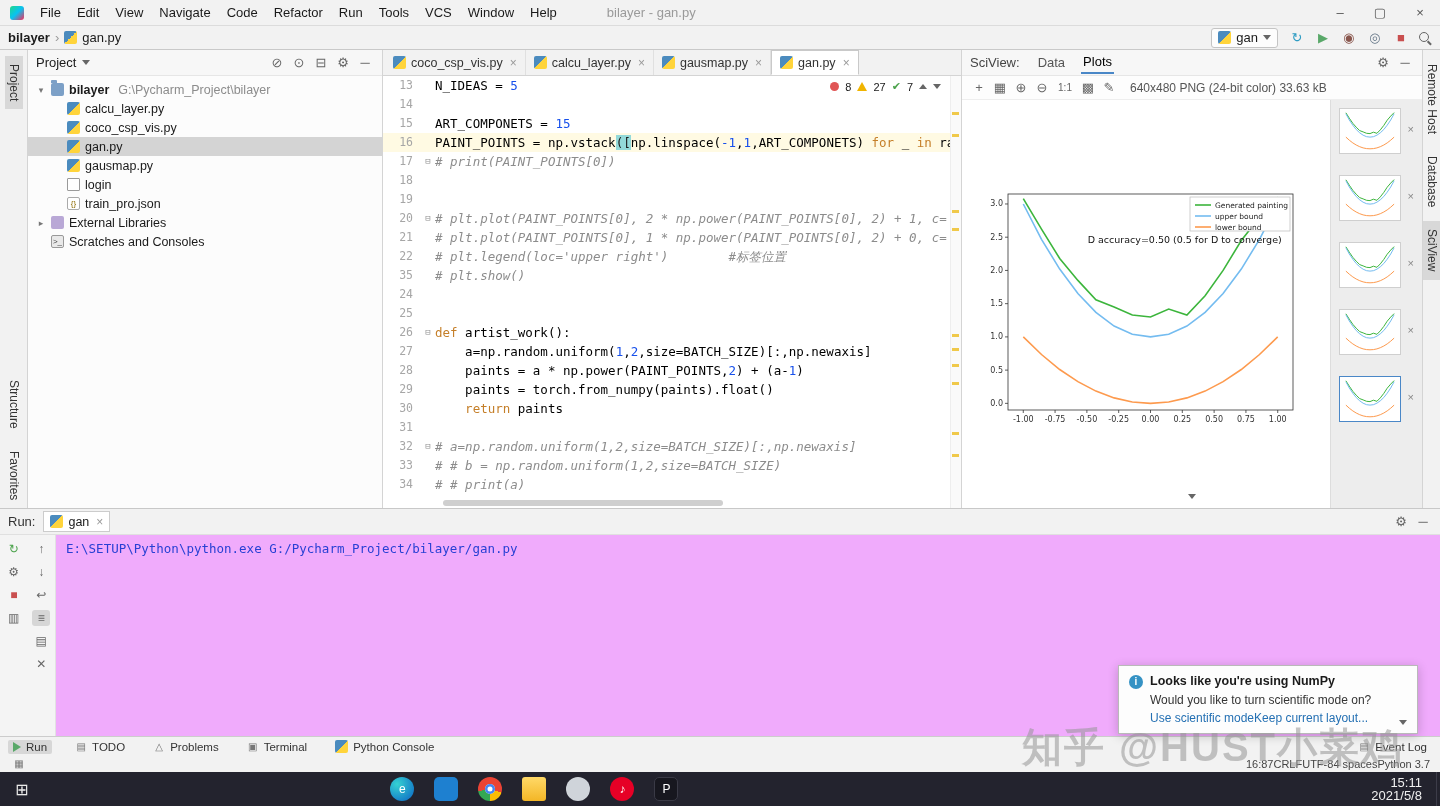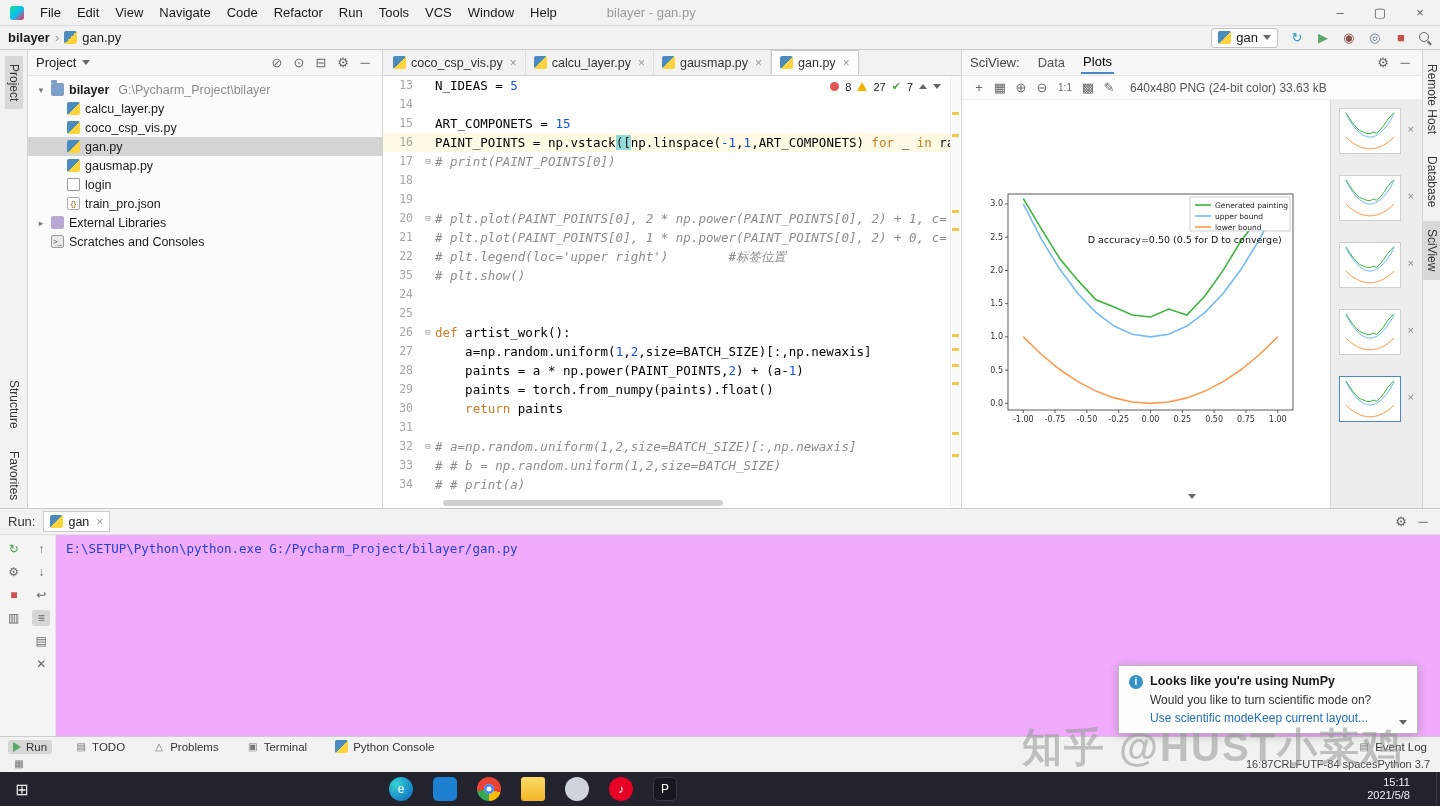--- a/index.html
+++ b/index.html
@@ -133,21 +133,21 @@
   .tb-center { display:flex; gap:20px; margin:0 auto; align-items:center; }
   .tb-app { width:24px; height:24px; border-radius:50%; display:flex; align-items:center; justify-content:center; font-size:12px; color:#fff; }
   .tb-edge { background:radial-gradient(circle at 30% 30%, #35d2d2, #0b63c4); }
   .tb-app-blue { border-radius:5px; background:#1e80d0; }
   .tb-chrome { background:conic-gradient(#ea4335 0 30%, #fbbc05 30% 50%, #34a853 50% 72%, #ea4335 72%); position:relative; }
   .tb-chrome::after { content:''; position:absolute; left:7px; top:7px; width:10px; height:10px; border-radius:50%; background:#fff; box-shadow:inset 0 0 0 2.5px #4285f4; }
   .tb-explorer { border-radius:3px; background:linear-gradient(#ffd968,#f3b626); }
   .tb-app-gray { background:#cfd4da; }
   .tb-netease { background:#e60026; }
   .tb-app-dark { border-radius:5px; background:#17171f; border:1px solid #3a3a46; }
-  .tb-clock { margin-left:auto; margin-right:26px; text-align:right; font-size:11px; line-height:13px; color:#f0f0f0; }
+  .tb-clock { margin-left:auto; margin-right:14px; text-align:right; font-size:13px; line-height:13px; color:#f0f0f0; }
   .tb-edge-strip { width:4px; height:100%; border-left:1px solid #3c3c49; }
 
   
   .notification { position:absolute; right:22px; bottom:72px; width:300px; background:#fdfdfd; border:1px solid #b9b9b9;
                   box-shadow:0 2px 10px rgba(0,0,0,.2); padding:8px 10px; z-index:40; font-size:12px; }
   .notif-row { display:flex; gap:7px; align-items:flex-start; }
   .notif-i { width:14px; height:14px; border-radius:50%; background:#3592c4; color:#fff; font-size:10px; font-weight:bold; text-align:center; line-height:14px; flex:none; margin-top:1px; }
   .notif-title { font-weight:bold; font-size:12.5px; }
   .notif-body { margin:4px 0 4px 21px; color:#333; }
   .notif-actions { margin-left:21px; display:flex; }

